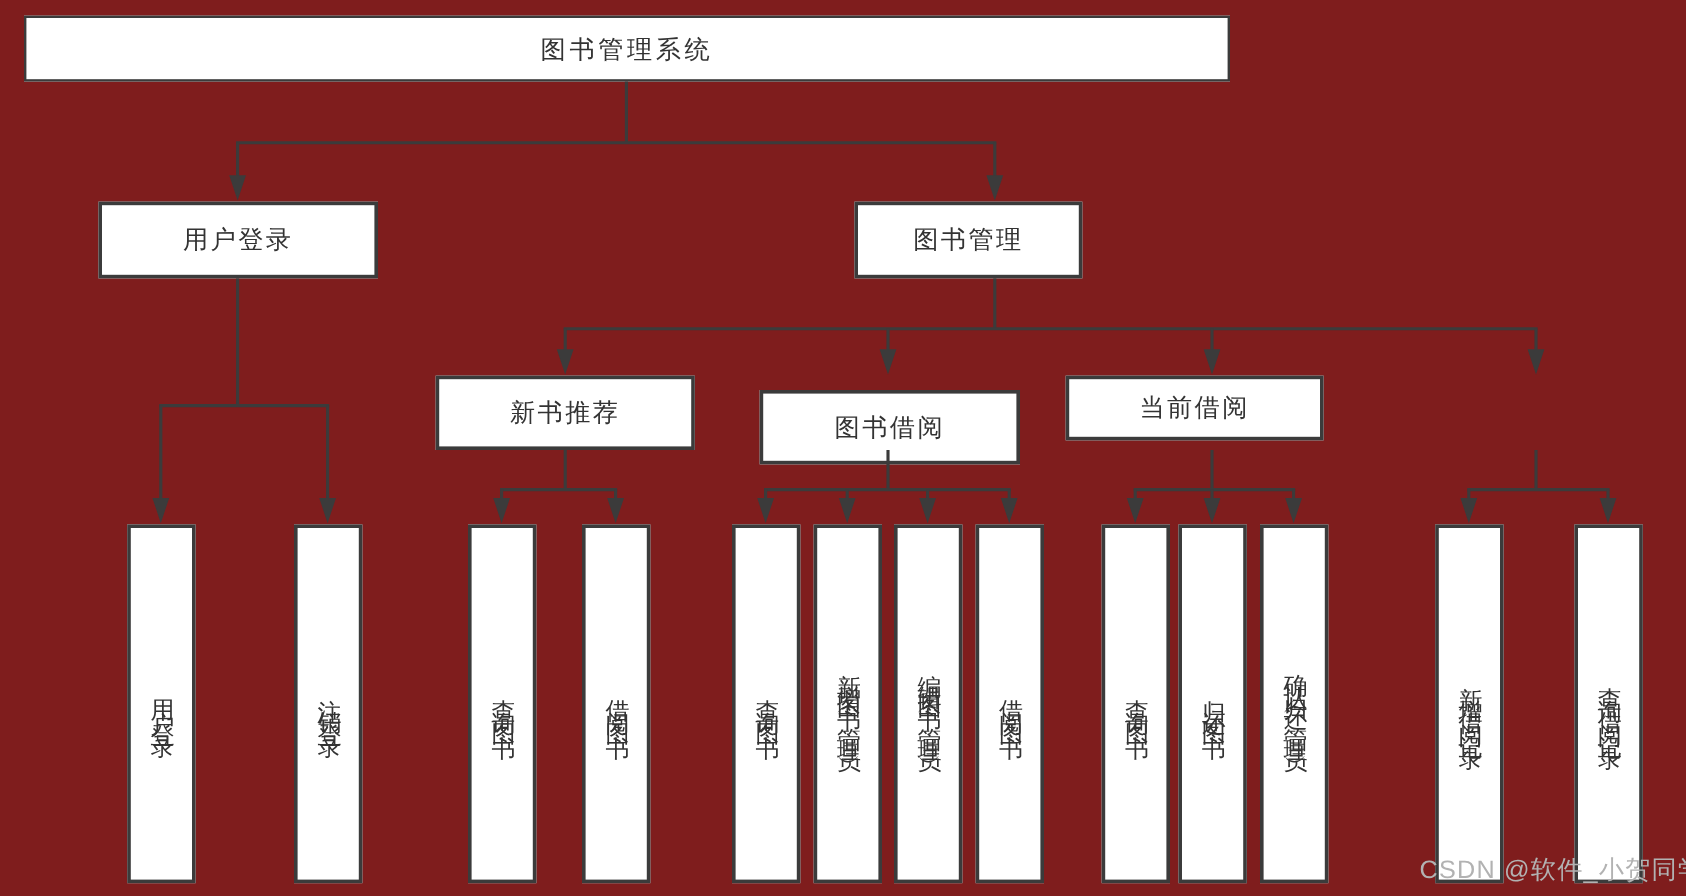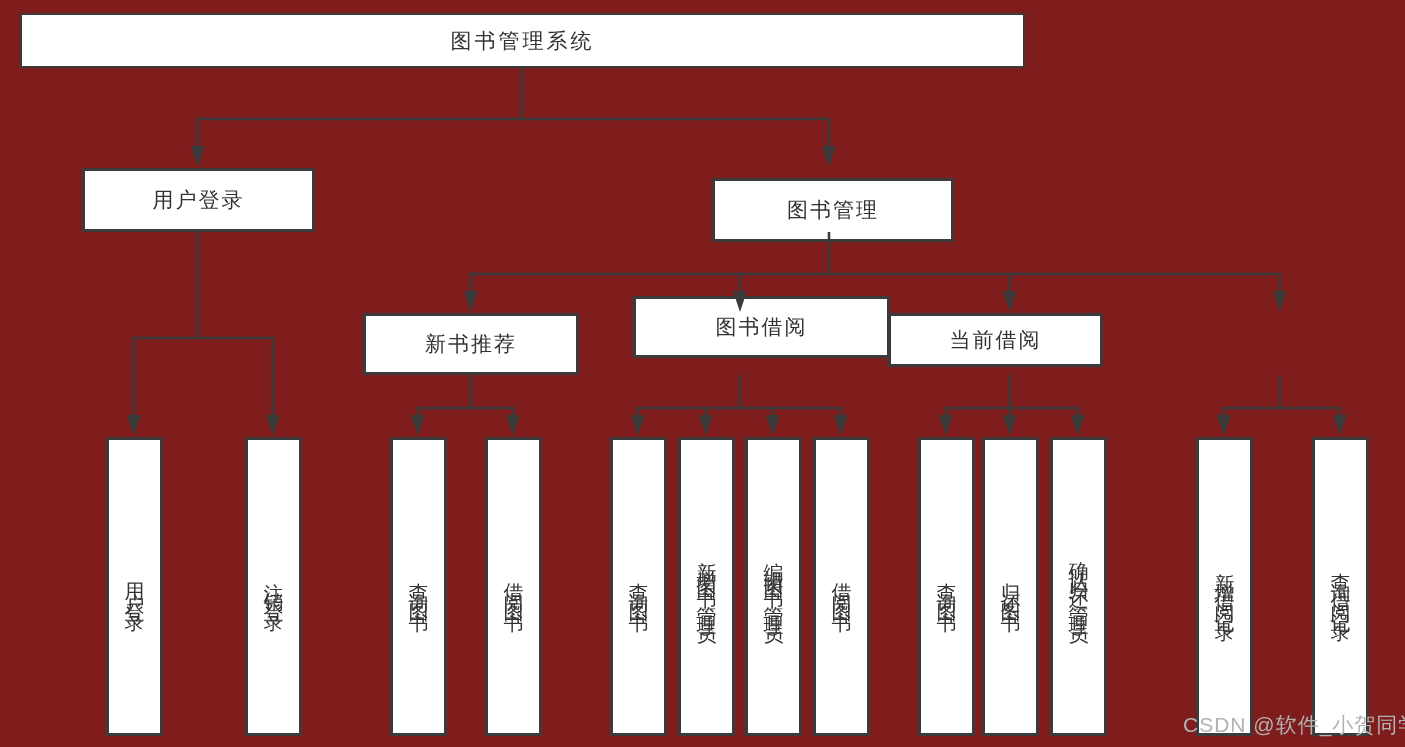--- a/index.html
+++ b/index.html
@@ -34,28 +34,28 @@
 
 <div class="canvas">
 
   <div class="hbox root" style="left:20px;top:13px;width:1005px;height:55px">
     <span>图书管理系统</span>
   </div>
 
   <div class="hbox" style="left:82px;top:168px;width:233px;height:64px">
     <span>用户登录</span>
   </div>
-  <div class="hbox" style="left:712px;top:178px;width:242px;height:64px">
+  <div class="hbox" style="left:712px;top:168px;width:190px;height:64px">
     <span>图书管理</span>
   </div>
 
   <div class="hbox" style="left:363px;top:313px;width:216px;height:62px">
     <span>新书推荐</span>
   </div>
-  <div class="hbox" style="left:633px;top:296px;width:257px;height:62px">
+  <div class="hbox" style="left:633px;top:325px;width:217px;height:62px">
     <span>图书借阅</span>
   </div>
   <div class="hbox" style="left:888px;top:313px;width:215px;height:54px">
     <span>当前借阅</span>
   </div>
 
   <div class="vbox" style="left:106px">
     <span class="vlabel">用户登录</span>
   </div>
   <div class="vbox" style="left:245px">

